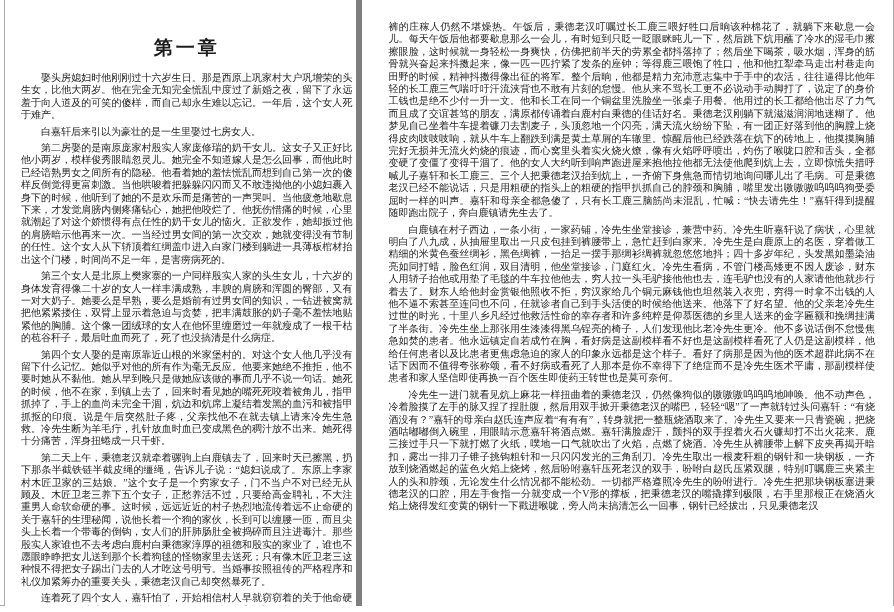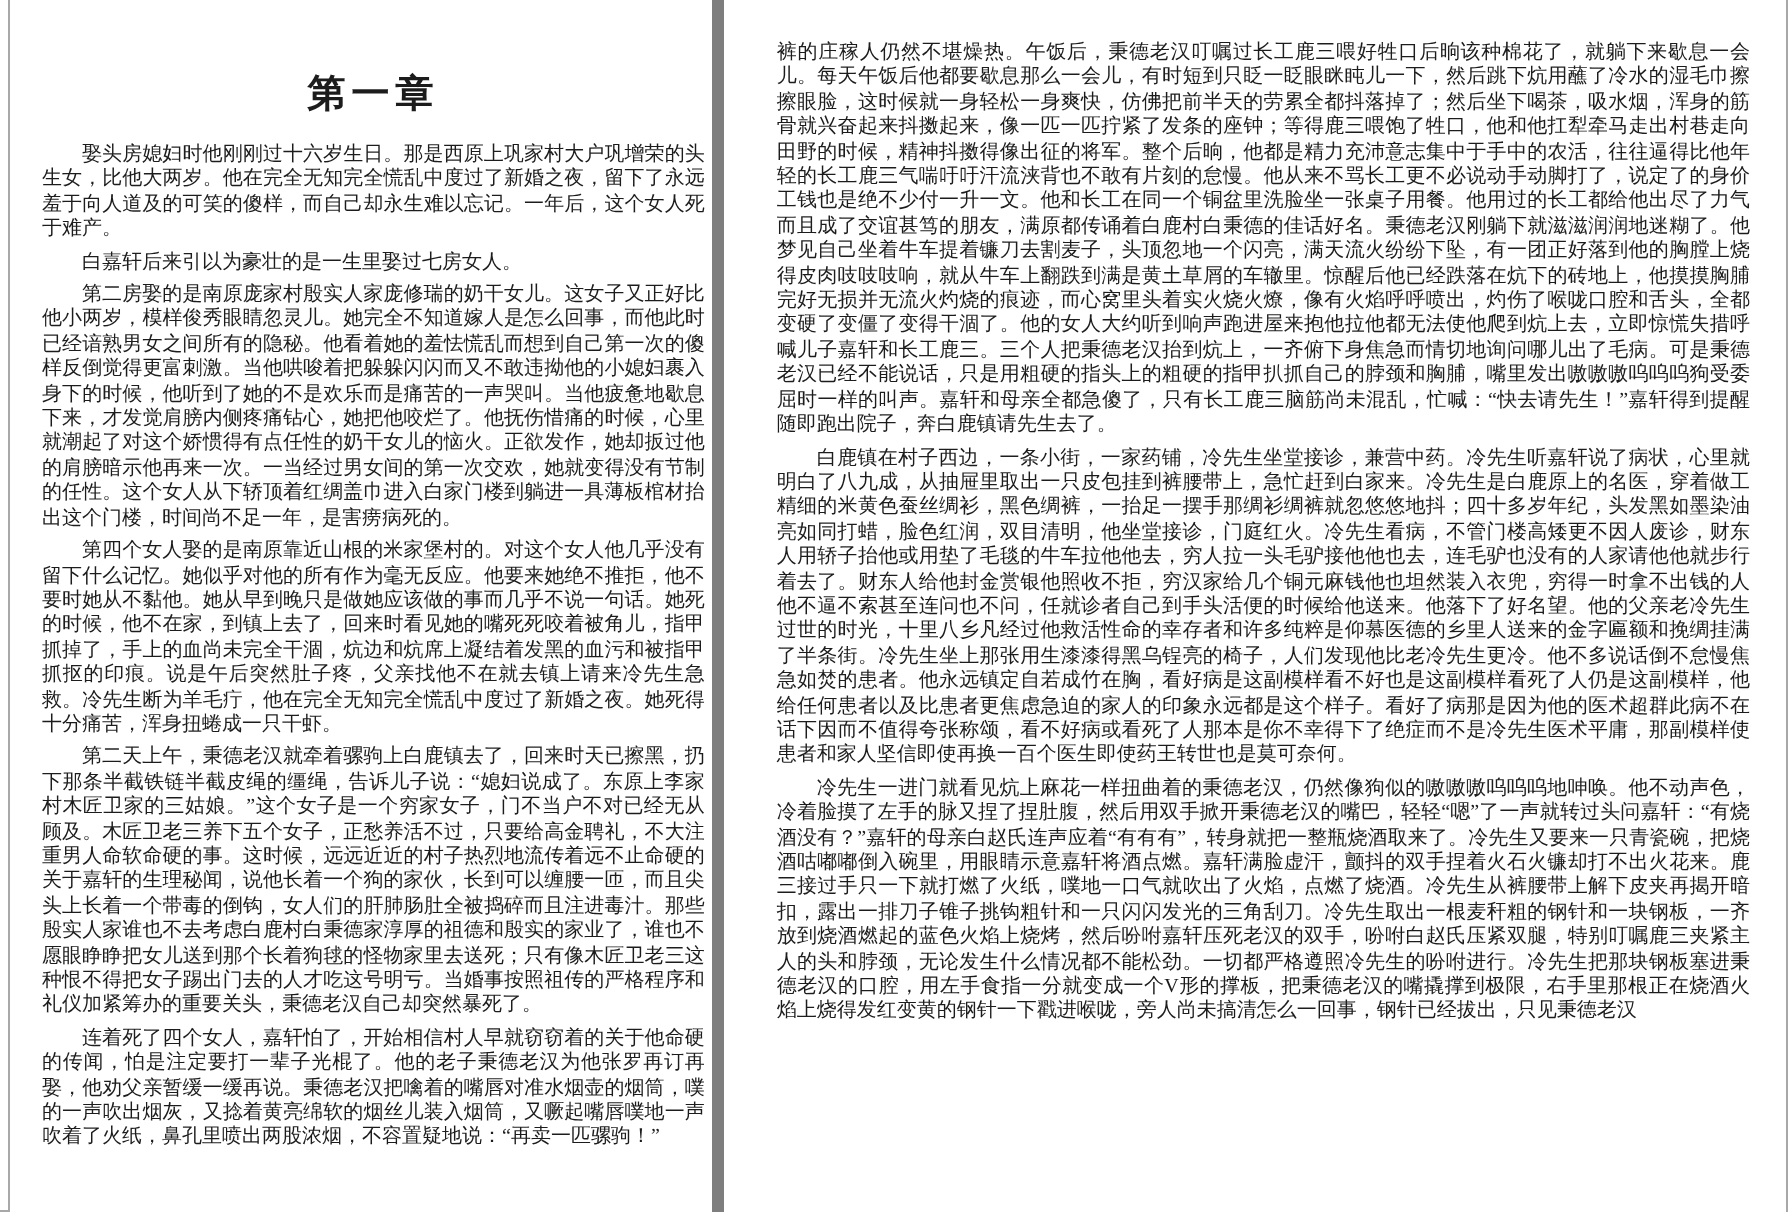--- a/index.html
+++ b/index.html
@@ -68,21 +68,22 @@
 </head>
 <body>
 
 <div class="spread">
   <div class="page page-left">
     <h1 class="chapter-title">第一章</h1>
     <div class="page-body">
         <p class="para">娶头房媳妇时他刚刚过十六岁生日。那是西原上巩家村大户巩增荣的头生女，比他大两岁。他在完全无知完全慌乱中度过了新婚之夜，留下了永远羞于向人道及的可笑的傻样，而自己却永生难以忘记。一年后，这个女人死于难产。</p>
         <p class="para">白嘉轩后来引以为豪壮的是一生里娶过七房女人。</p>
         <p class="para">第二房娶的是南原庞家村殷实人家庞修瑞的奶干女儿。这女子又正好比他小两岁，模样俊秀眼睛忽灵儿。她完全不知道嫁人是怎么回事，而他此时已经谙熟男女之间所有的隐秘。他看着她的羞怯慌乱而想到自己第一次的傻样反倒觉得更富刺激。当他哄唆着把躲躲闪闪而又不敢违拗他的小媳妇裹入身下的时候，他听到了她的不是欢乐而是痛苦的一声哭叫。当他疲惫地歇息下来，才发觉肩膀内侧疼痛钻心，她把他咬烂了。他抚伤惜痛的时候，心里就潮起了对这个娇惯得有点任性的奶干女儿的恼火。正欲发作，她却扳过他的肩膀暗示他再来一次。一当经过男女间的第一次交欢，她就变得没有节制的任性。这个女人从下轿顶着红绸盖巾进入白家门楼到躺进一具薄板棺材抬出这个门楼，时间尚不足一年，是害痨病死的。</p>
-        <p class="para">第四个女人娶的是南原靠近山根的米家堡村的。对这个女人他几乎没有留下什么记忆。她似乎对他的所有作为毫无反应。他要来她绝不推拒，他不要时她从不黏他。她从早到晚只是做她应该做的事而几乎不说一句话。她死的时候，他不在家，到镇上去了，回来时看见她的嘴死死咬着被角儿，指甲抓掉了，手上的血尚未完全干涸，炕边和炕席上凝结着发黑的血污和被指甲抓抠的印痕。说是午后突然肚子疼，父亲找他不在就去镇上请来冷先生急救。冷先生断为羊毛疔，他在完全无知完全慌乱中度过了新婚之夜。她死得十分痛苦，浑身扭蜷成一只干虾。</p>
+        <p class="para">第三个女人是北原上樊家寨的一户同样殷实人家的头生女儿，十六岁的身体发育得像二十岁的女人一样丰满成熟，丰腴的肩膀和浑圆的臀部，又有一对大奶子。她要么是早熟，要么是婚前有过男女间的知识，一钻进被窝就把他紧紧搂住，双臂上显示着急迫与贪婪，把丰满鼓胀的奶子毫不羞怯地贴紧他的胸脯。这个像一团绒球的女人在他怀里缠磨过一年就瘦成了一根干枯的苞谷秆子，最后吐血而死了，死了也没搞清是什么病症。</p>
+        <p class="para">第四个女人娶的是南原靠近山根的米家堡村的。对这个女人他几乎没有留下什么记忆。她似乎对他的所有作为毫无反应。他要来她绝不推拒，他不要时她从不黏他。她从早到晚只是做她应该做的事而几乎不说一句话。她死的时候，他不在家，到镇上去了，回来时看见她的嘴死死咬着被角儿，指甲抓掉了，手上的血尚未完全干涸，炕边和炕席上凝结着发黑的血污和被指甲抓抠的印痕。说是午后突然肚子疼，父亲找他不在就去镇上请来冷先生急救。冷先生断为羊毛疔，扎针放血时血已变成黑色的稠汁放不出来。她死得十分痛苦，浑身扭蜷成一只干虾。</p>
         <p class="para">第二天上午，秉德老汉就牵着骡驹上白鹿镇去了，回来时天已擦黑，扔下那条半截铁链半截皮绳的缰绳，告诉儿子说：“媳妇说成了。东原上李家村木匠卫家的三姑娘。”这个女子是一个穷家女子，门不当户不对已经无从顾及。木匠卫老三养下五个女子，正愁养活不过，只要给高金聘礼，不大注重男人命软命硬的事。这时候，远远近近的村子热烈地流传着远不止命硬的关于嘉轩的生理秘闻，说他长着一个狗的家伙，长到可以缠腰一匝，而且尖头上长着一个带毒的倒钩，女人们的肝肺肠肚全被捣碎而且注进毒汁。那些殷实人家谁也不去考虑白鹿村白秉德家淳厚的祖德和殷实的家业了，谁也不愿眼睁睁把女儿送到那个长着狗毬的怪物家里去送死；只有像木匠卫老三这种恨不得把女子踢出门去的人才吃这号明亏。当婚事按照祖传的严格程序和礼仪加紧筹办的重要关头，秉德老汉自己却突然暴死了。</p>
         <p class="para">连着死了四个女人，嘉轩怕了，开始相信村人早就窃窃着的关于他命硬的传闻，怕是注定要打一辈子光棍了。他的老子秉德老汉为他张罗再订再娶，他劝父亲暂缓一缓再说。秉德老汉把噙着的嘴唇对准水烟壶的烟筒，噗的一声吹出烟灰，又捻着黄亮绵软的烟丝儿装入烟筒，又噘起嘴唇噗地一声吹着了火纸，鼻孔里喷出两股浓烟，不容置疑地说：“再卖一匹骡驹！”</p>
       </div>
   </div>
 
   <div class="gutter"></div>
 
   <div class="page page-right">
     <div class="page-body">
         <p class="para">裤的庄稼人仍然不堪燥热。午饭后，秉德老汉叮嘱过长工鹿三喂好牲口后晌该种棉花了，就躺下来歇息一会儿。每天午饭后他都要歇息那么一会儿，有时短到只眨一眨眼眯盹儿一下，然后跳下炕用蘸了冷水的湿毛巾擦擦眼脸，这时候就一身轻松一身爽快，仿佛把前半天的劳累全都抖落掉了；然后坐下喝茶，吸水烟，浑身的筋骨就兴奋起来抖擞起来，像一匹一匹拧紧了发条的座钟；等得鹿三喂饱了牲口，他和他扛犁牵马走出村巷走向田野的时候，精神抖擞得像出征的将军。整个后晌，他都是精力充沛意志集中于手中的农活，往往逼得比他年轻的长工鹿三气喘吁吁汗流浃背也不敢有片刻的怠慢。他从来不骂长工更不必说动手动脚打了，说定了的身价工钱也是绝不少付一升一文。他和长工在同一个铜盆里洗脸坐一张桌子用餐。他用过的长工都给他出尽了力气而且成了交谊甚笃的朋友，满原都传诵着白鹿村白秉德的佳话好名。秉德老汉刚躺下就滋滋润润地迷糊了。他梦见自己坐着牛车提着镰刀去割麦子，头顶忽地一个闪亮，满天流火纷纷下坠，有一团正好落到他的胸膛上烧得皮肉吱吱吱响，就从牛车上翻跌到满是黄土草屑的车辙里。惊醒后他已经跌落在炕下的砖地上，他摸摸胸脯完好无损并无流火灼烧的痕迹，而心窝里头着实火烧火燎，像有火焰呼呼喷出，灼伤了喉咙口腔和舌头，全都变硬了变僵了变得干涸了。他的女人大约听到响声跑进屋来抱他拉他都无法使他爬到炕上去，立即惊慌失措呼喊儿子嘉轩和长工鹿三。三个人把秉德老汉抬到炕上，一齐俯下身焦急而情切地询问哪儿出了毛病。可是秉德老汉已经不能说话，只是用粗硬的指头上的粗硬的指甲扒抓自己的脖颈和胸脯，嘴里发出嗷嗷嗷呜呜呜狗受委屈时一样的叫声。嘉轩和母亲全都急傻了，只有长工鹿三脑筋尚未混乱，忙喊：“快去请先生！”嘉轩得到提醒随即跑出院子，奔白鹿镇请先生去了。</p>

